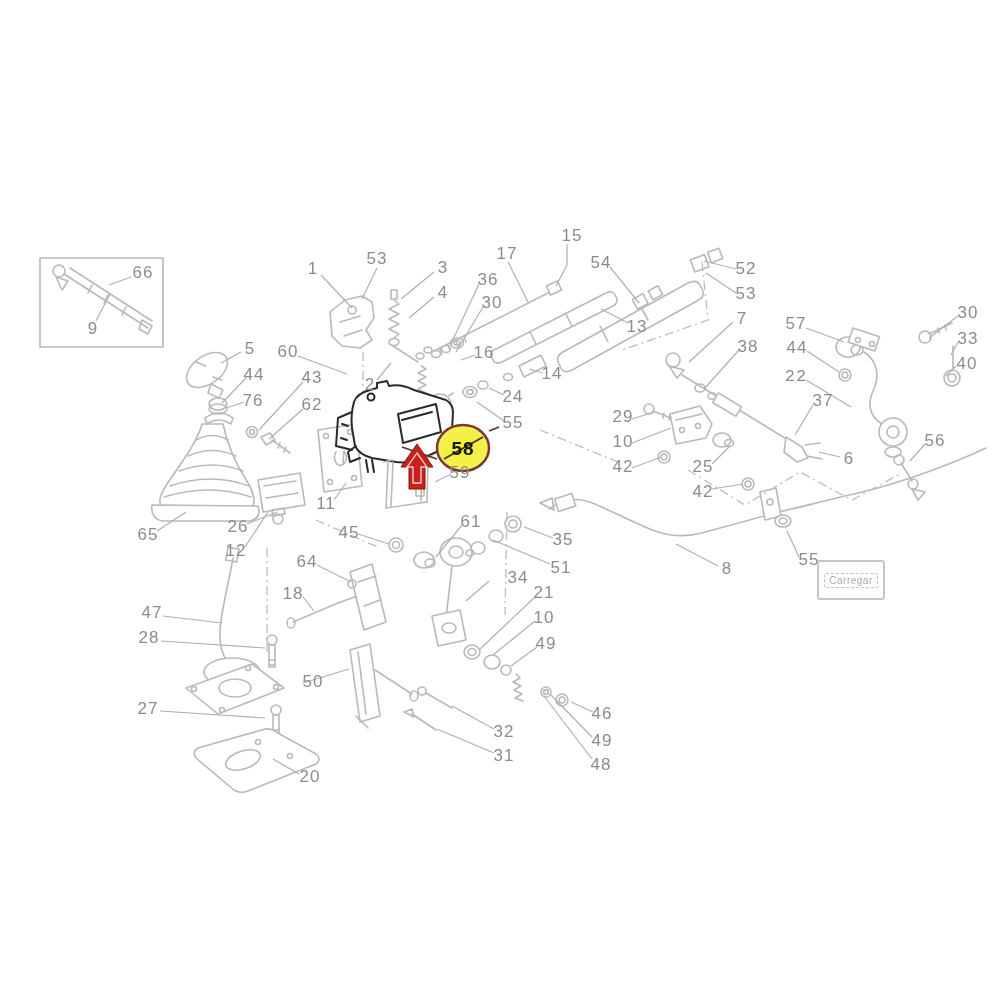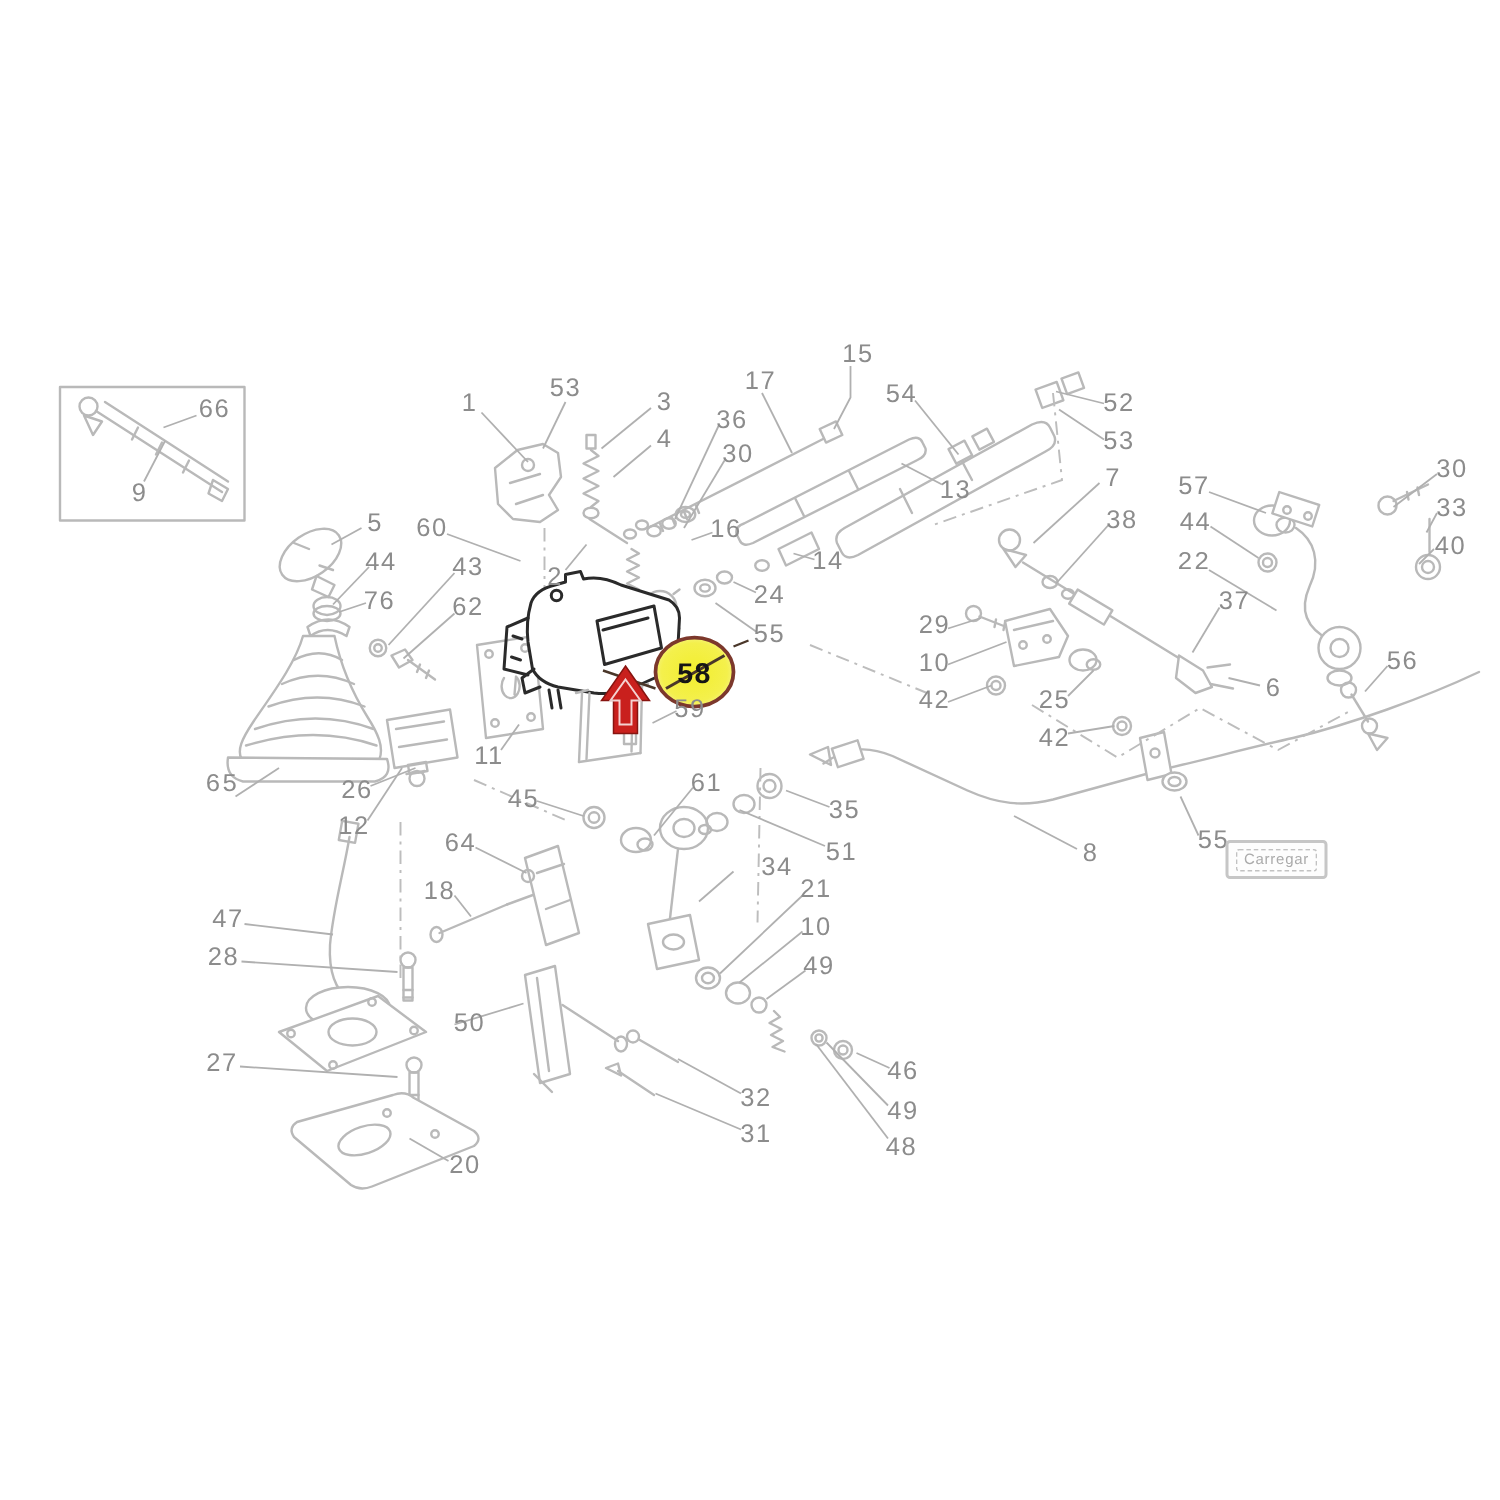--- a/index.html
+++ b/index.html
@@ -9,21 +9,21 @@
   .art{stroke:#b9b9b9;fill:none;stroke-width:1.6;stroke-linecap:round;stroke-linejoin:round;}
   .artf{stroke:#b9b9b9;fill:#ffffff;stroke-width:1.6;stroke-linejoin:round;}
   .leader{stroke:#b0b0b0;stroke-width:1.2;fill:none;}
   .dashdot{stroke:#bdbdbd;stroke-width:1.3;fill:none;stroke-dasharray:9 4 2 4;}
   .dark{stroke:#2a2a2a;fill:none;stroke-width:2;stroke-linejoin:round;stroke-linecap:round;}
   .darkf{stroke:#2a2a2a;fill:#ffffff;stroke-width:2;stroke-linejoin:round;}
   #labels-layer{position:absolute;left:0;top:0;width:100%;height:100%;pointer-events:none;}
   .part-label{position:absolute;transform:translate(-50%,-50%);color:#8c8c8c;font-size:17px;
               letter-spacing:1px;white-space:nowrap;}
   .badge-text{font-size:19px;font-weight:bold;fill:#151515;letter-spacing:1px;}
-  .stamp{position:absolute;left:817px;top:560px;width:68px;height:26px;border:2px solid #c6c6c6;
+  .stamp{position:absolute;left:817px;top:560px;width:68px;height:40px;border:2px solid #c6c6c6;
          border-radius:3px;background:#fdfdfd;display:flex;align-items:center;justify-content:center;
          box-sizing:border-box;}
   .stamp-inner{border:1px dashed #c2c2c2;border-radius:2px;padding:1px 4px;font-size:10px;
                color:#ababab;letter-spacing:0.5px;}
 </style>
 </head>
 <body>
 
 <div class="canvas">
 
@@ -382,21 +382,21 @@
       <span class="part-label" style="left: 552px; top: 374px;">14</span>
       <span class="part-label" style="left: 513px; top: 397px;">24</span>
       <span class="part-label" style="left: 513px; top: 423px;">55</span>
       <span class="part-label" style="left: 370px; top: 385px;">2</span>
       <span class="part-label" style="left: 312px; top: 378px;">43</span>
       <span class="part-label" style="left: 312px; top: 405px;">62</span>
       <span class="part-label" style="left: 250px; top: 349px;">5</span>
       <span class="part-label" style="left: 288px; top: 352px;">60</span>
       <span class="part-label" style="left: 254px; top: 375px;">44</span>
       <span class="part-label" style="left: 253px; top: 401px;">76</span>
-      <span class="part-label" style="left: 148px; top: 524px; font-family: Liberation Mono, monospace;">65</span>
+      <span class="part-label" style="left: 148px; top: 535px;">65</span>
       <span class="part-label" style="left: 238px; top: 527px;">26</span>
       <span class="part-label" style="left: 236px; top: 551px;">12</span>
       <span class="part-label" style="left: 326px; top: 504px;">11</span>
       <span class="part-label" style="left: 349px; top: 533px;">45</span>
       <span class="part-label" style="left: 742px; top: 319px;">7</span>
       <span class="part-label" style="left: 748px; top: 347px;">38</span>
       <span class="part-label" style="left: 796px; top: 324px;">57</span>
       <span class="part-label" style="left: 797px; top: 348px;">44</span>
       <span class="part-label" style="left: 796px; top: 376px; font-family: Liberation Mono, monospace;">22</span>
       <span class="part-label" style="left: 823px; top: 401px;">37</span>

